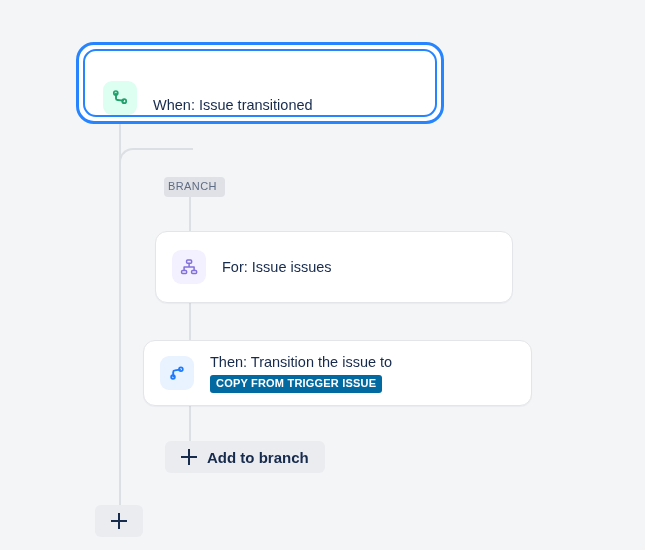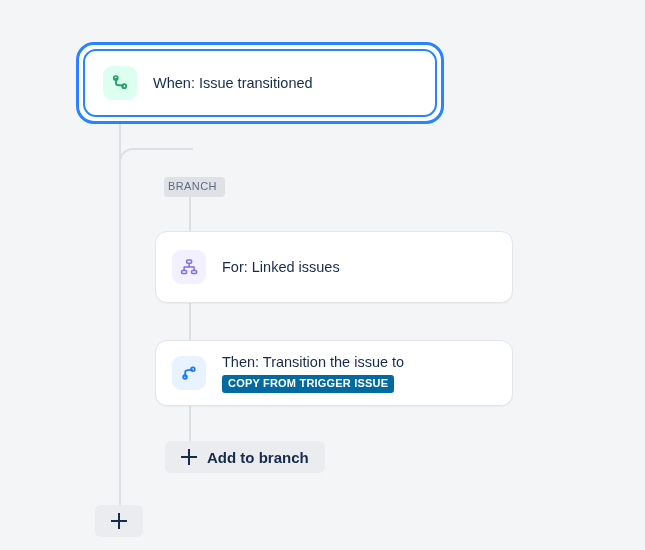--- a/index.html
+++ b/index.html
@@ -50,21 +50,21 @@
     padding: 4px;
   }
   #trigger-card {
     width: 100%;
     height: 100%;
     box-sizing: border-box;
     background: #FFFFFF;
     border: 2px solid #2684FF;
     border-radius: 13px;
     display: flex;
-    align-items: center;
+    align-items: flex-end;
     padding-left: 18px;
   }
 
   
   .card {
     position: absolute;
     background: #FFFFFF;
     border: 1px solid #E3E5E8;
     border-radius: 12px;
     box-sizing: border-box;
@@ -196,25 +196,25 @@
   <div class="card" style="left:155px; top:231px; width:358px; height:72px;">
     <div class="icon-tile tile-purple">
       <svg width="20" height="20" viewBox="0 0 20 20" aria-hidden="true">
         <rect x="7.6" y="3" width="5" height="3.2" rx="1" fill="none" stroke="#8270DB" stroke-width="1.5"></rect>
         <rect x="2.6" y="13.4" width="5" height="3.2" rx="1" fill="none" stroke="#8270DB" stroke-width="1.5"></rect>
         <rect x="12.6" y="13.4" width="5" height="3.2" rx="1" fill="none" stroke="#8270DB" stroke-width="1.5"></rect>
         <path d="M10.1 6.4 L10.1 10 M5.1 13.2 L5.1 10 L15.1 10 L15.1 13.2" fill="none" stroke="#8270DB" stroke-width="1.5" stroke-linecap="round" stroke-linejoin="round"></path>
       </svg>
     </div>
     <div class="card-text">
-      <span class="line">For: Linked issues</span>
+      <span class="line">For: Issue issues</span>
     </div>
   </div>
 
-  <div class="card" style="left:155px; top:340px; width:358px; height:66px;">
+  <div class="card" style="left:143px; top:340px; width:389px; height:66px;">
     <div class="icon-tile tile-blue">
       <svg width="20" height="20" viewBox="0 0 20 20" aria-hidden="true">
         <path d="M6.2 13.6 L6.2 9.2 Q6.2 7.6 7.8 7.4 L13 6.6" fill="none" stroke="#1D7AFC" stroke-width="1.9" stroke-linecap="round" stroke-linejoin="round"></path>
         <circle cx="6" cy="13.9" r="1.9" fill="none" stroke="#1D7AFC" stroke-width="1.7"></circle>
         <circle cx="13.9" cy="6.2" r="1.9" fill="none" stroke="#1D7AFC" stroke-width="1.7"></circle>
       </svg>
     </div>
     <div class="card-text">
       <span class="line">Then: Transition the issue to</span>
       <span class="chip">COPY FROM TRIGGER ISSUE</span>

